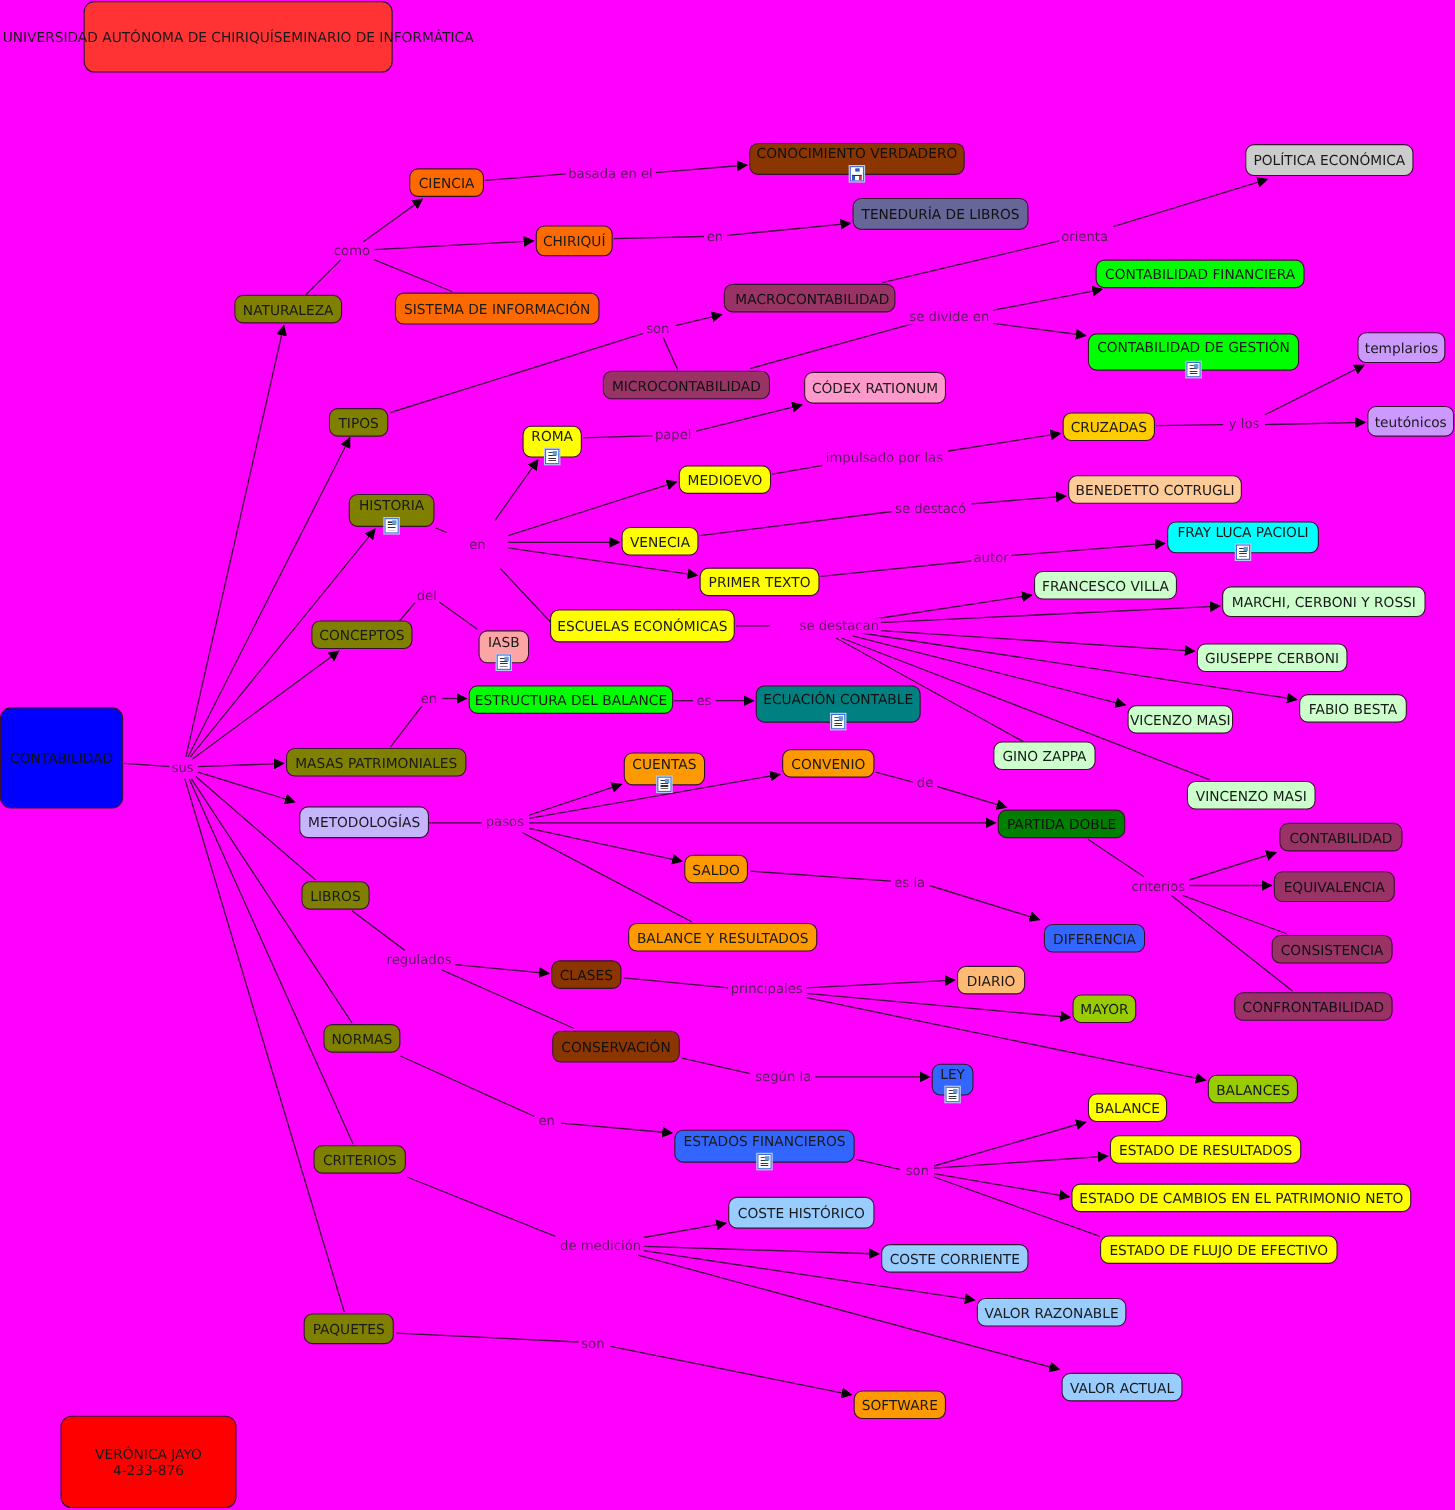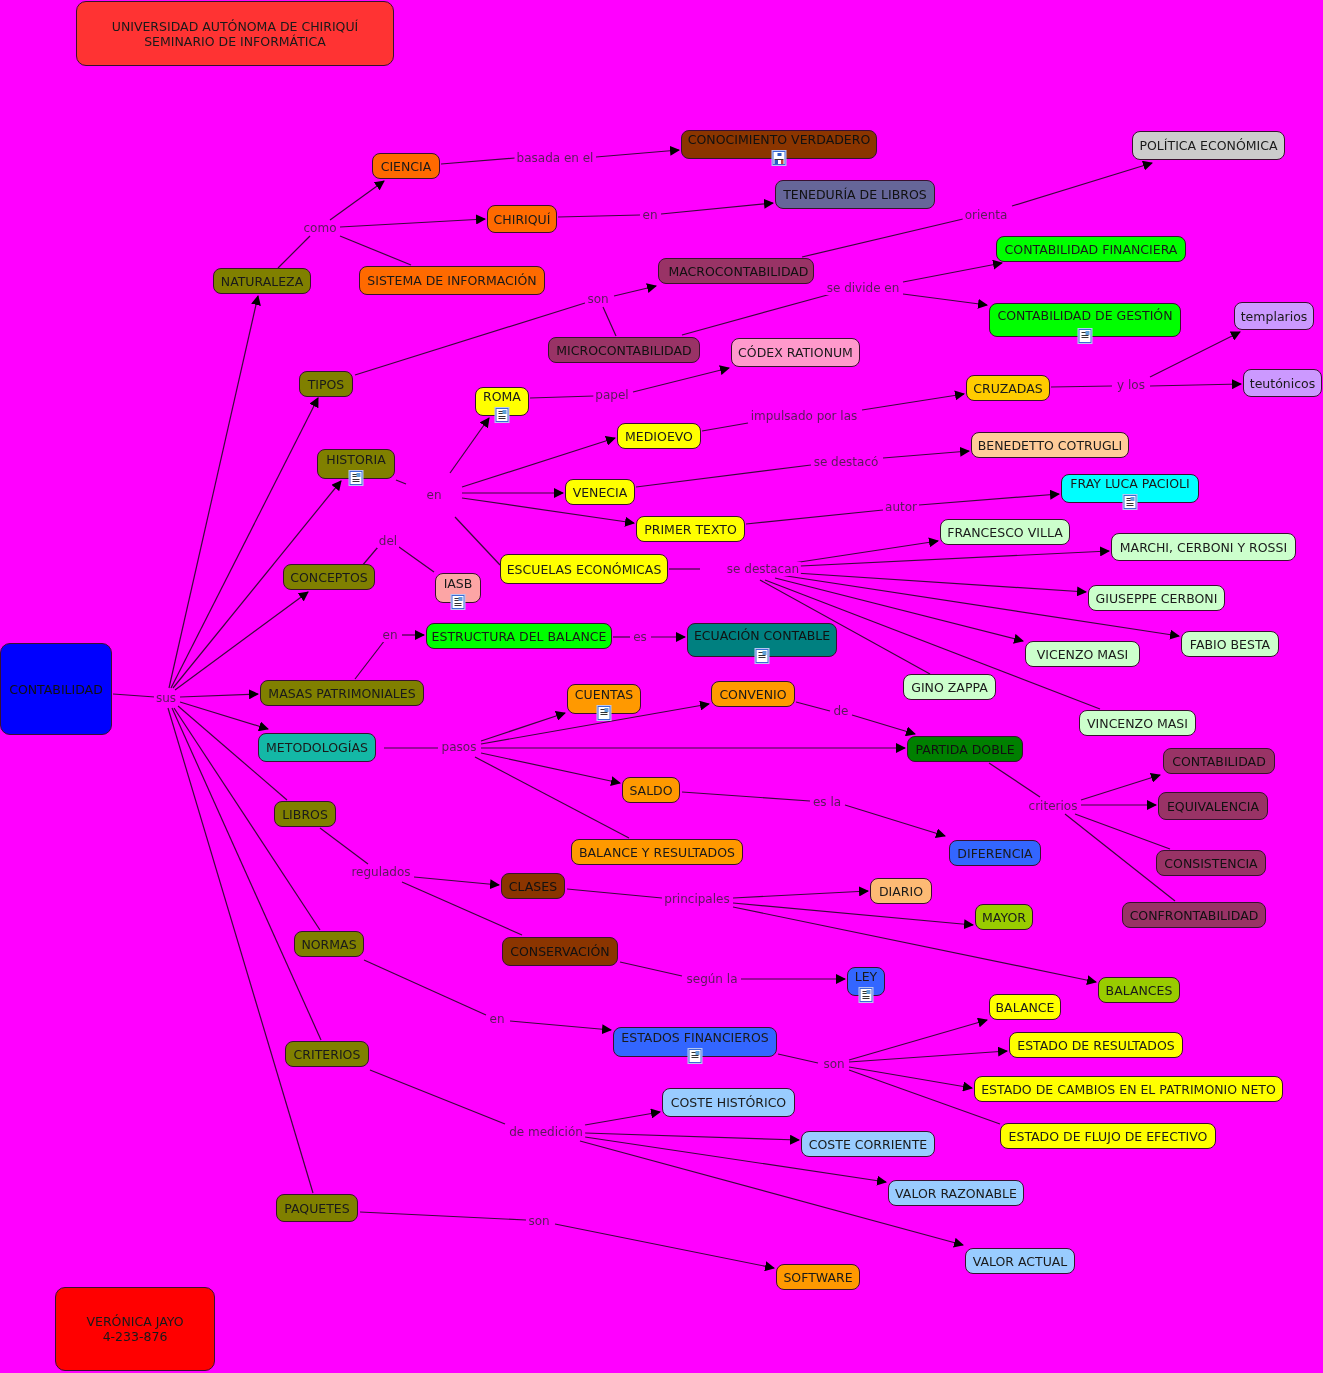--- a/index.html
+++ b/index.html
@@ -151,21 +151,21 @@
       <line x1="585" y1="1125" x2="660" y2="1112" stroke="#3a0a3a" stroke-width="1.2" marker-end="url(#arrowhead)"></line>
       <line x1="585" y1="1133" x2="799" y2="1140" stroke="#3a0a3a" stroke-width="1.2" marker-end="url(#arrowhead)"></line>
       <line x1="585" y1="1137" x2="886" y2="1182" stroke="#3a0a3a" stroke-width="1.2" marker-end="url(#arrowhead)"></line>
       <line x1="580" y1="1141" x2="963" y2="1245" stroke="#3a0a3a" stroke-width="1.2" marker-end="url(#arrowhead)"></line>
       <line x1="360" y1="1212" x2="526" y2="1220" stroke="#3a0a3a" stroke-width="1.2"></line>
       <line x1="555" y1="1224" x2="774" y2="1268" stroke="#3a0a3a" stroke-width="1.2" marker-end="url(#arrowhead)"></line>
     </g>
 </svg>
 
 <div id="node-layer">
-    <div class="node" style="left: 76px; top: 1px; width: 318px; height: 65px; background: rgb(255, 51, 51); border-radius: 10px; flex-direction: column; text-align: center;">
+    <div class="node" style="left: 76px; top: 1px; width: 281px; height: 65px; background: rgb(255, 51, 51); border-radius: 10px; flex-direction: row; text-align: center;">
       <span class="txt">UNIVERSIDAD AUTÓNOMA DE CHIRIQUÍ</span>
       <span class="txt">SEMINARIO DE INFORMÁTICA</span>
     </div>
     <div class="node" style="left: 55px; top: 1287px; width: 160px; height: 84px; background: rgb(255, 0, 0); border-radius: 10px; flex-direction: column;">
       <span class="txt">VERÓNICA JAYO</span>
       <span class="txt">4-233-876</span>
     </div>
     <div class="node" style="left: 0px; top: 643px; width: 112px; height: 92px; background: rgb(0, 0, 255); border-radius: 10px; color: rgb(17, 17, 17);">
       <span class="txt">CONTABILIDAD</span>
     </div>
@@ -178,21 +178,21 @@
     <div class="node with-res" style="left: 317px; top: 449px; width: 78px; height: 30px; background: rgb(128, 128, 0);">
       <span class="txt">HISTORIA</span>
       <span class="res-icon doc"></span>
     </div>
     <div class="node" style="left: 283px; top: 564px; width: 92px; height: 26px; background: rgb(128, 128, 0);">
       <span class="txt">CONCEPTOS</span>
     </div>
     <div class="node" style="left: 260px; top: 680px; width: 164px; height: 26px; background: rgb(128, 128, 0);">
       <span class="txt">MASAS PATRIMONIALES</span>
     </div>
-    <div class="node" style="left: 258px; top: 733px; width: 118px; height: 29px; background: #14b8a6;">
+    <div class="node" style="left: 272px; top: 733px; width: 118px; height: 29px; background: #c4b5fd;">
       <span class="txt">METODOLOGÍAS</span>
     </div>
     <div class="node" style="left: 274px; top: 801px; width: 62px; height: 26px; background: rgb(128, 128, 0);">
       <span class="txt">LIBROS</span>
     </div>
     <div class="node" style="left: 294px; top: 931px; width: 70px; height: 26px; background: rgb(128, 128, 0);">
       <span class="txt">NORMAS</span>
     </div>
     <div class="node" style="left: 285px; top: 1041px; width: 84px; height: 26px; background: rgb(128, 128, 0);">
       <span class="txt">CRITERIOS</span>
@@ -276,21 +276,21 @@
     </div>
     <div class="node" style="left: 1111px; top: 533px; width: 185px; height: 28px; background: rgb(204, 255, 204);">
       <span class="txt">MARCHI, CERBONI Y ROSSI</span>
     </div>
     <div class="node" style="left: 1088px; top: 585px; width: 137px; height: 26px; background: rgb(204, 255, 204);">
       <span class="txt">GIUSEPPE CERBONI</span>
     </div>
     <div class="node" style="left: 1181px; top: 631px; width: 98px; height: 26px; background: rgb(204, 255, 204);">
       <span class="txt">FABIO BESTA</span>
     </div>
-    <div class="node" style="left: 1025px; top: 641px; width: 115px; height: 26px; background: rgb(204, 255, 204); text-align: center;">
+    <div class="node" style="left: 1025px; top: 641px; width: 96px; height: 26px; background: rgb(204, 255, 204); text-align: center;">
       <span class="txt">VICENZO MASI</span>
     </div>
     <div class="node" style="left: 903px; top: 674px; width: 93px; height: 26px; background: rgb(204, 255, 204);">
       <span class="txt">GINO ZAPPA</span>
     </div>
     <div class="node" style="left: 1079px; top: 710px; width: 117px; height: 26px; background: rgb(204, 255, 204);">
       <span class="txt">VINCENZO MASI</span>
     </div>
     <div class="node" style="left: 426px; top: 623px; width: 186px; height: 26px; background: rgb(0, 255, 0);">
       <span class="txt">ESTRUCTURA DEL BALANCE</span>

